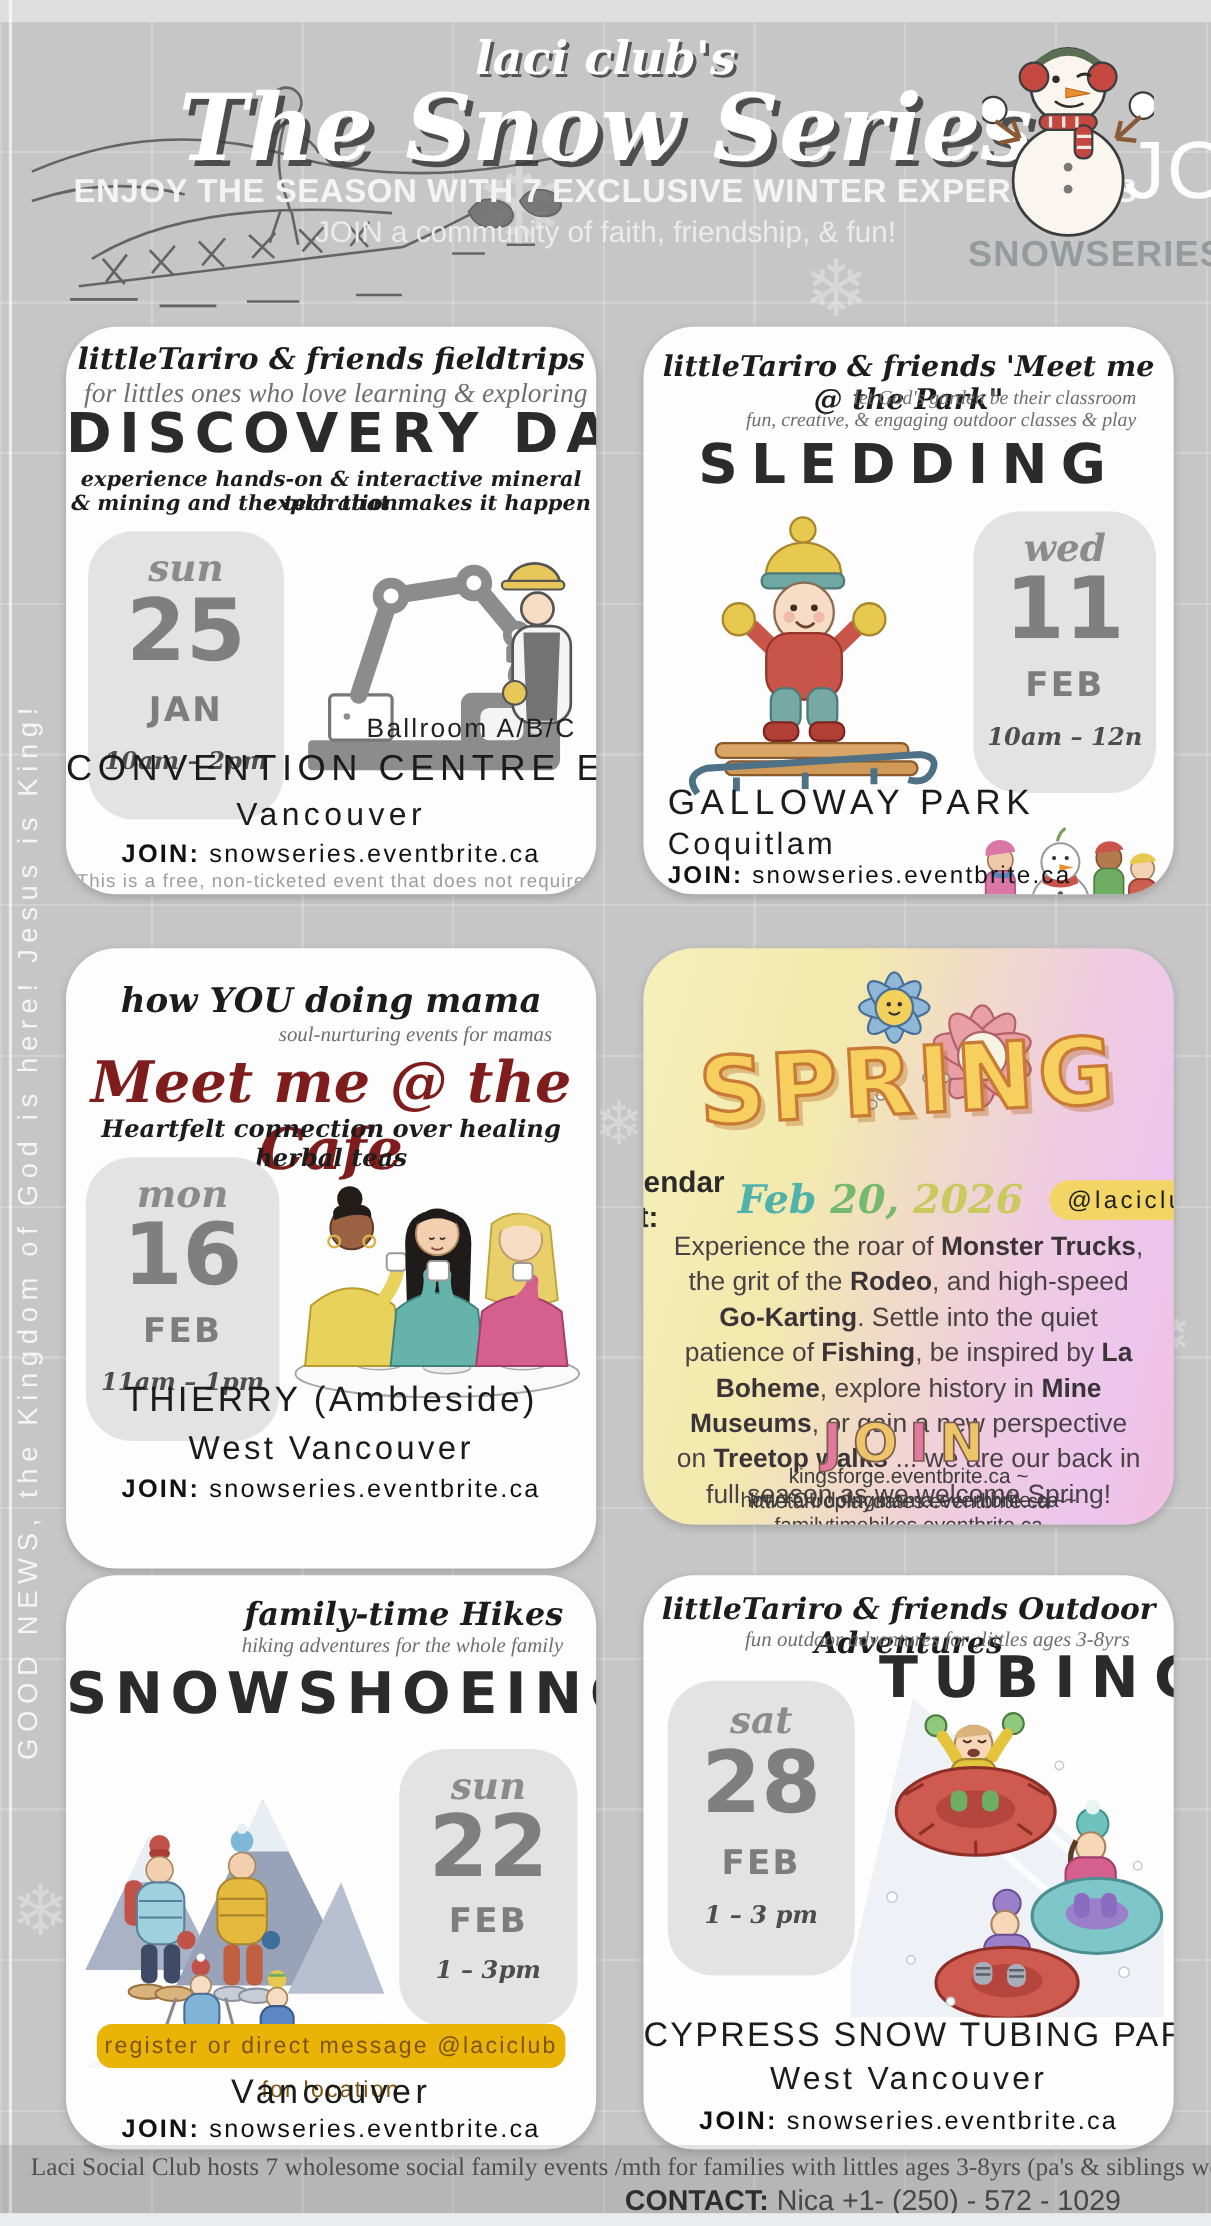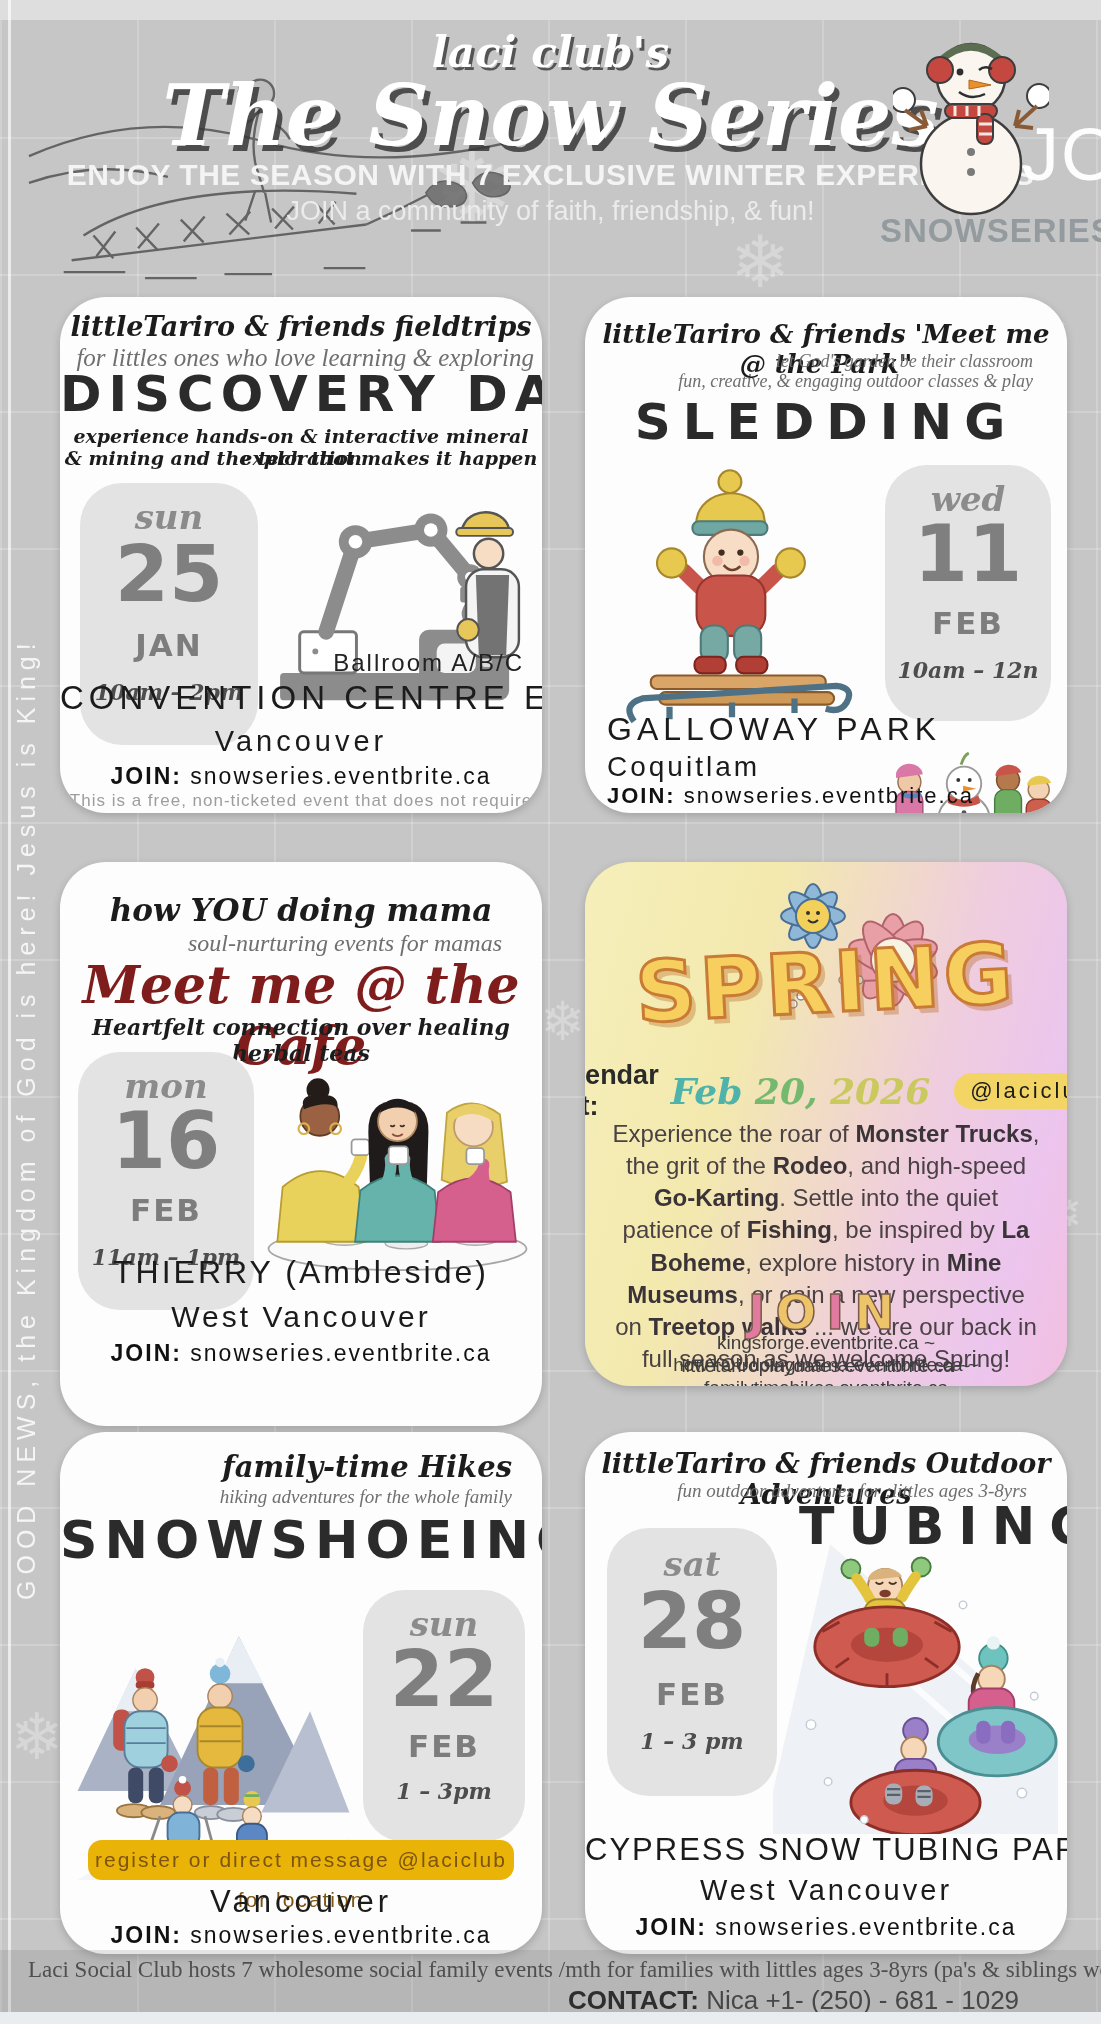--- a/index.html
+++ b/index.html
@@ -225,21 +225,21 @@
     <rect x="160" y="70" width="26" height="36" rx="9" fill="#cd5f4e" stroke="#94382c" stroke-width="1.5"></rect>
   </svg>
 
   <div class="abs venue" style="top:414px;left:22px;font-size:32px">GALLOWAY PARK</div>
   <div class="abs venue" style="top:454px;left:22px;font-size:28px;letter-spacing:3px">Coquitlam</div>
   <div class="abs joinline" style="top:486px;left:22px;font-size:22px"><b>JOIN:</b><span> snowseries.eventbrite.ca</span></div>
 </div>
 
 <div class="card" style="left:60px;top:862px;width:482px;height:564px">
   <div class="abs ctr script" style="top:30px;font-size:31px">how YOU doing mama</div>
-  <div class="abs handsub" style="top:68px;right:40px;font-size:24px">soul-nurturing events for mamas</div>
+  <div class="abs handsub" style="top:68px;right:40px;font-size:19px">soul-nurturing events for mamas</div>
   <div class="abs ctr script" style="top:92px;font-size:52px;color:#7f1d1d">Meet me @ the Cafe</div>
   <div class="abs ctr script" style="top:152px;font-size:22px">Heartfelt connection over healing herbal teas</div>
 
   <div class="chip" style="left:18px;top:190px;width:176px;height:258px">
     <div class="abs ctr script dow" style="top:14px">mon</div>
     <div class="abs ctr num" style="top:50px">16</div>
     <div class="abs ctr mon" style="top:140px">FEB</div>
     <div class="abs ctr script time" style="top:192px">11am – 1pm</div>
   </div>
 
@@ -458,14 +458,14 @@
     </g>
   </svg>
 
   <div class="abs ctr venue" style="top:400px;font-size:31px;letter-spacing:2px">CYPRESS SNOW TUBING PARK</div>
   <div class="abs ctr venue" style="top:442px;font-size:29px;letter-spacing:3px">West Vancouver</div>
   <div class="abs ctr joinline" style="top:482px;font-size:23px"><b>JOIN:</b><span> snowseries.eventbrite.ca</span></div>
 </div>
 
 <div class="abs footerband"></div>
 <div class="abs footer1" style="left:28px;top:1957px">Laci Social Club hosts  7 wholesome social family events /mth for families with littles ages 3-8yrs (pa's &amp; siblings welcome) ~ Laci Club</div>
-<div class="abs footer2" style="left:568px;top:1985px"><b>CONTACT:</b><span> Nica +1- (250) - 681 - 1029</span></div>
+<div class="abs footer2" style="left:568px;top:1985px"><b>CONTACT:</b><span> Nica +1- (250) - 572 - 1029</span></div>
 <div class="abs bottomstrip"></div>
 
 </body></html>

